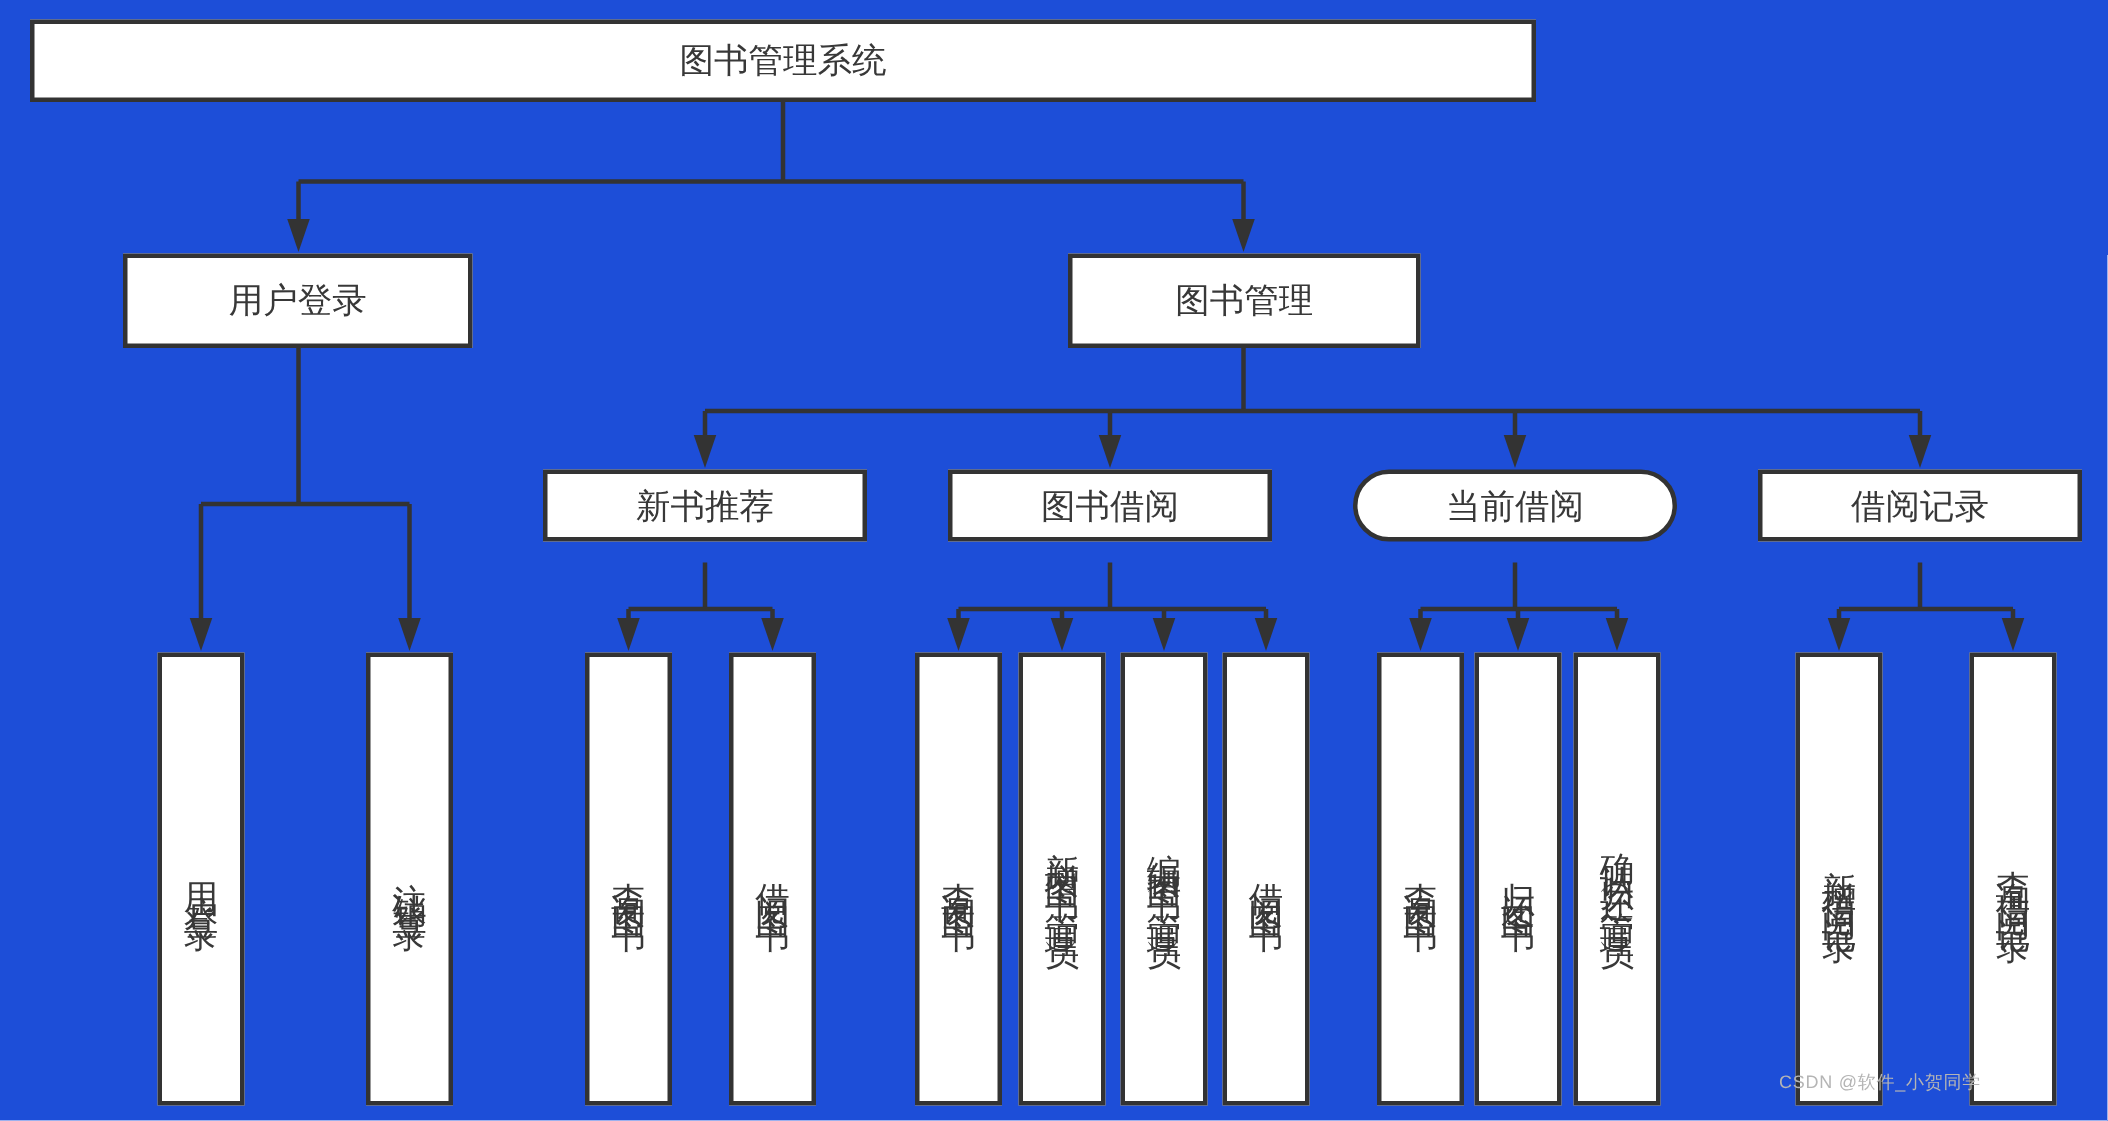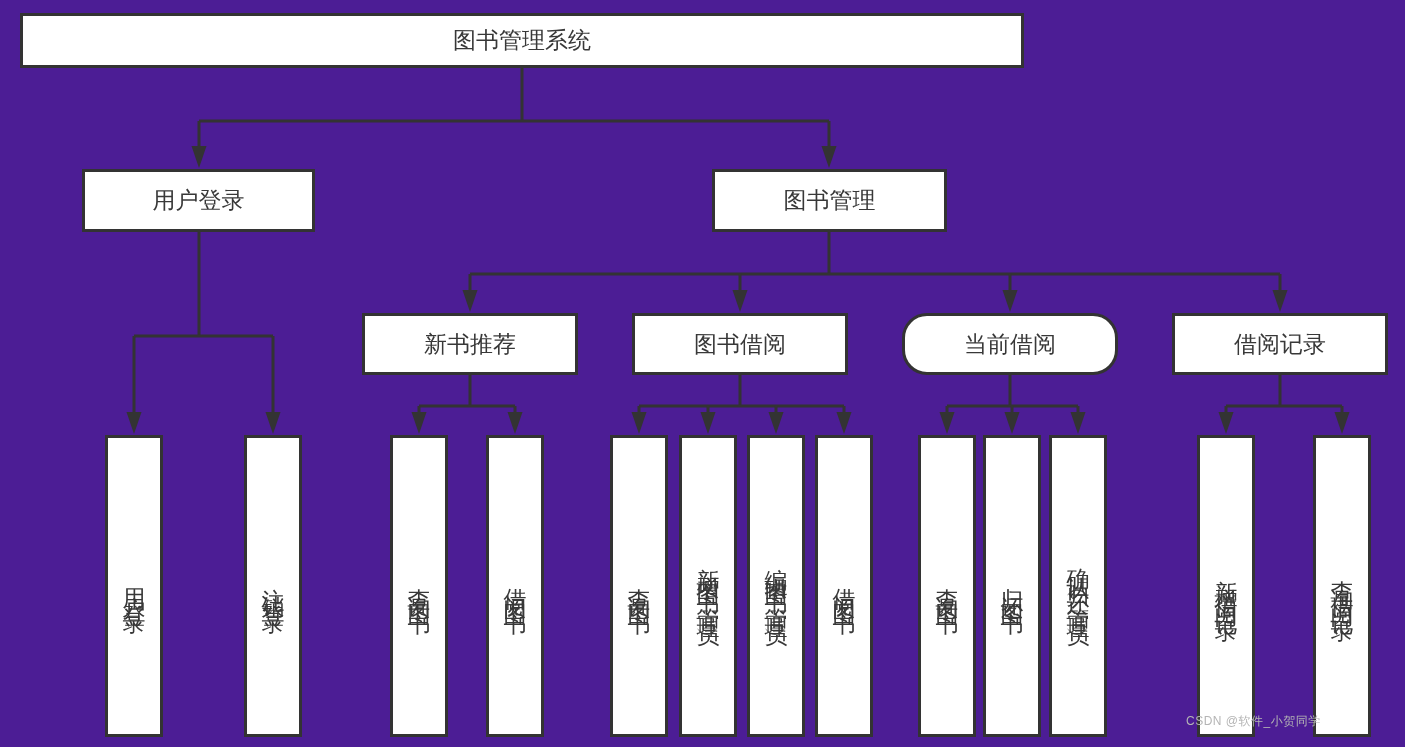--- a/index.html
+++ b/index.html
@@ -1,20 +1,20 @@
 <!DOCTYPE html>
 <html><head>
 <meta charset="utf-8">
 <style>
   html, body { margin: 0; padding: 0; background: #ffffff; }
   .canvas {
     position: relative;
     width: 1405px;
     height: 747px;
-    background: #4c1d95;
+    background: #1d4ed8;
     overflow: hidden;
     font-family: "Liberation Sans", "DejaVu Sans", sans-serif;
     color: #383838;
   }
   svg.connectors {
     position: absolute;
     left: 0; top: 0;
     width: 1405px; height: 747px;
     z-index: 0;
   }
@@ -26,21 +26,21 @@
     display: flex;
     align-items: center;
     justify-content: center;
     font-size: 23px;
     z-index: 1;
     white-space: nowrap;
   }
   .node.root   { left: 20px;  top: 13px;  width: 1004px; height: 55px; }
   .node.lvl2a  { left: 82px;  top: 169px; width: 233px;  height: 63px; }
   .node.lvl2b  { left: 712px; top: 169px; width: 235px;  height: 63px; }
-  .node.lvl3   { top: 313px;  width: 216px; height: 62px; }
+  .node.lvl3   { top: 313px;  width: 216px; height: 48px; }
   .node.l3-1   { left: 362px; }
   .node.l3-2   { left: 632px; text-align: right; }
   .node.l3-3   { left: 902px; border-radius: 25px; }
   .node.l3-4   { left: 1172px; }
   .vbox {
     position: absolute;
     box-sizing: border-box;
     top: 435px;
     width: 58px;
     height: 302px;

